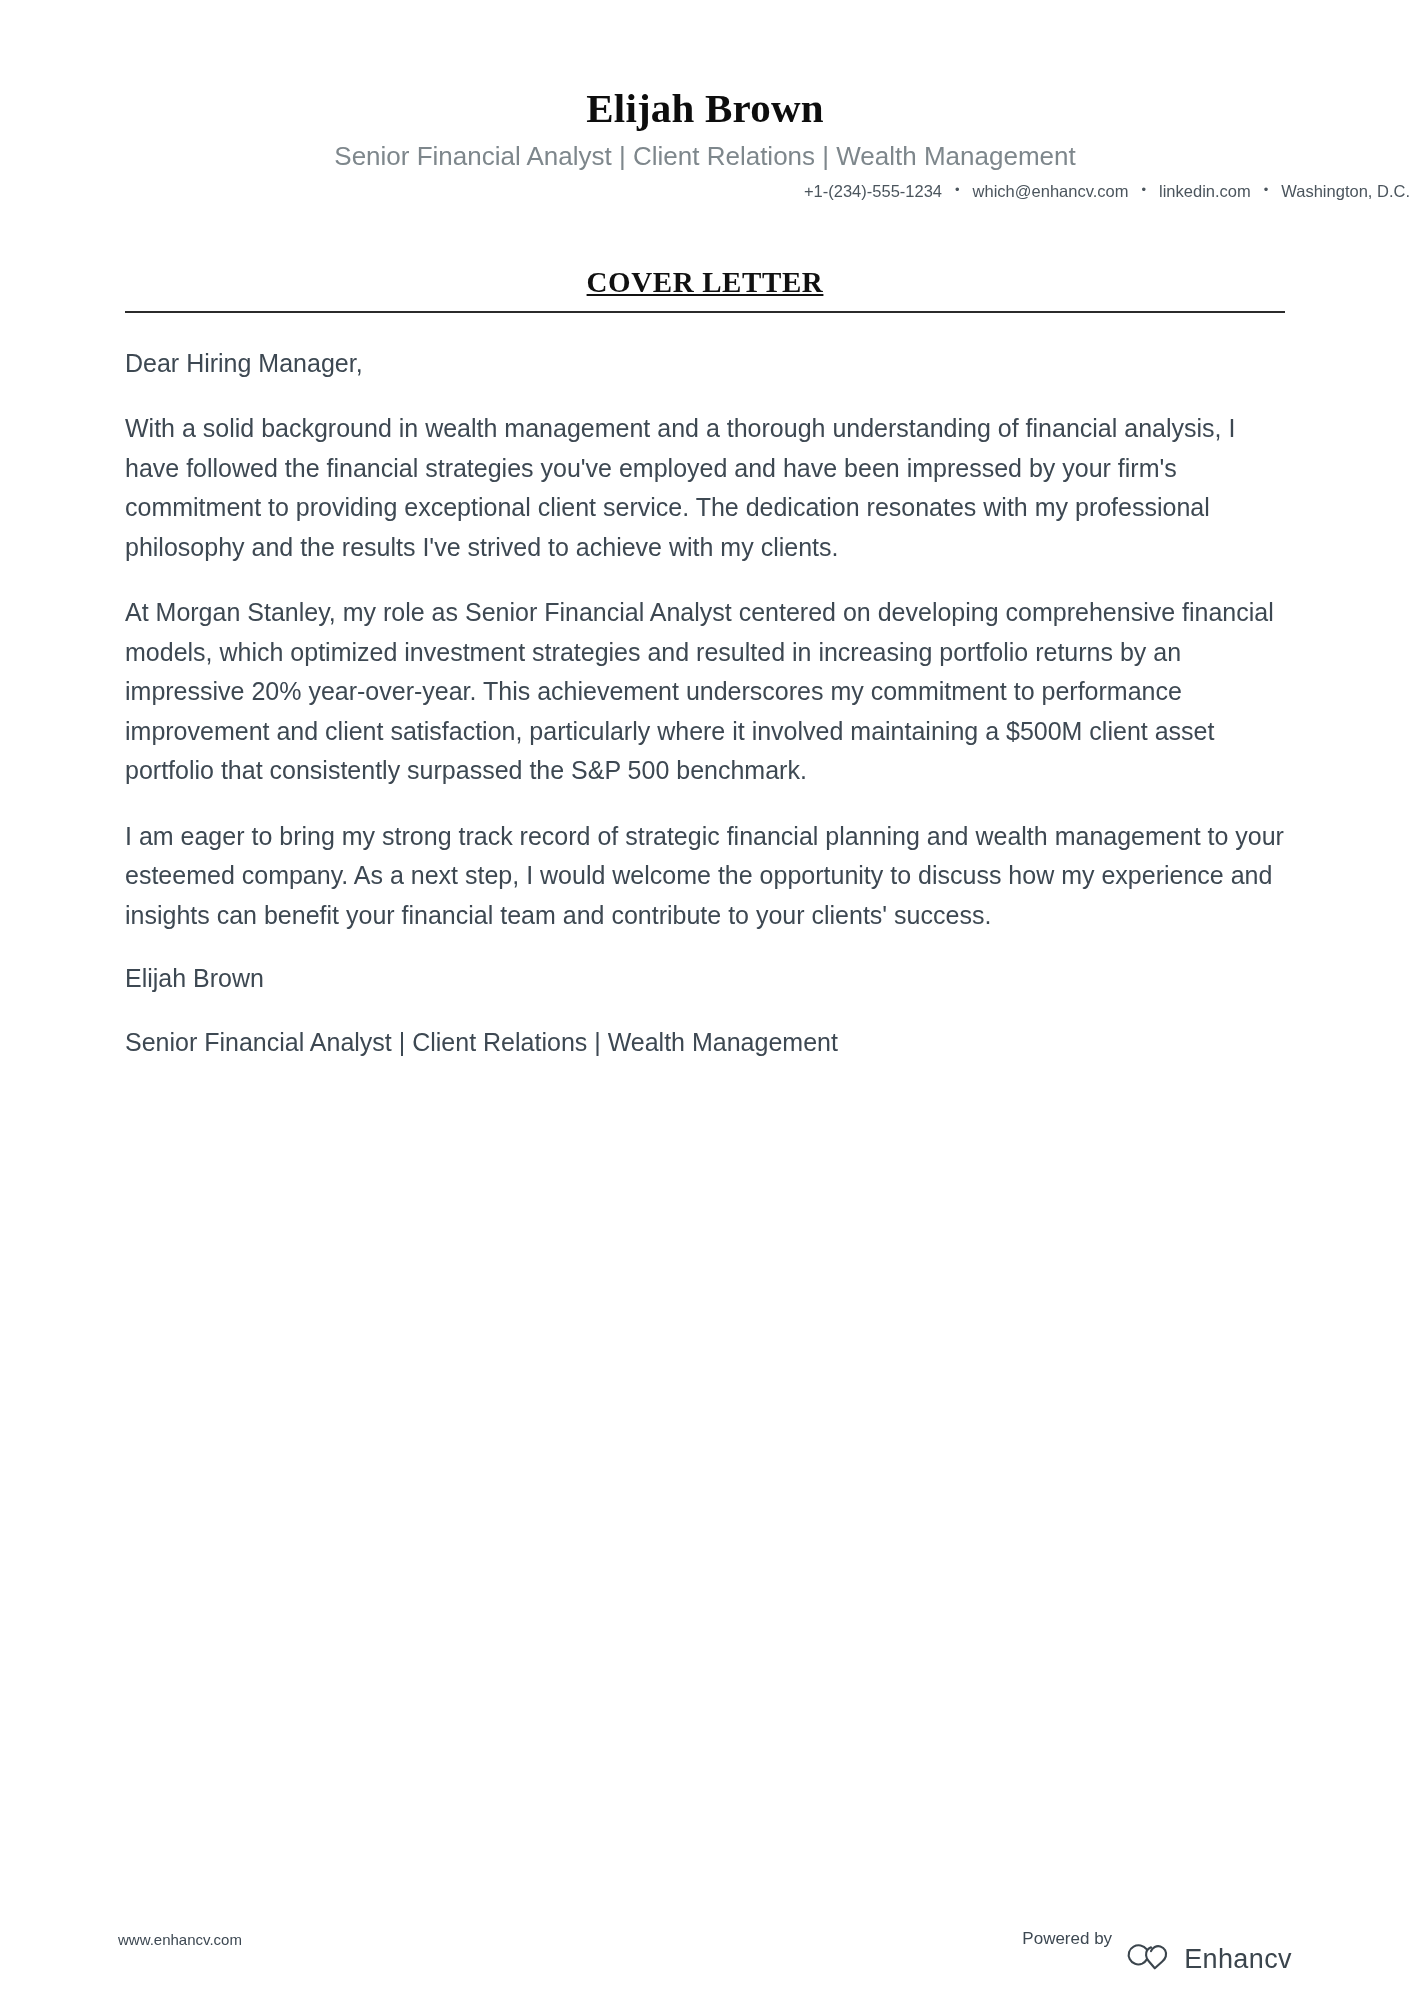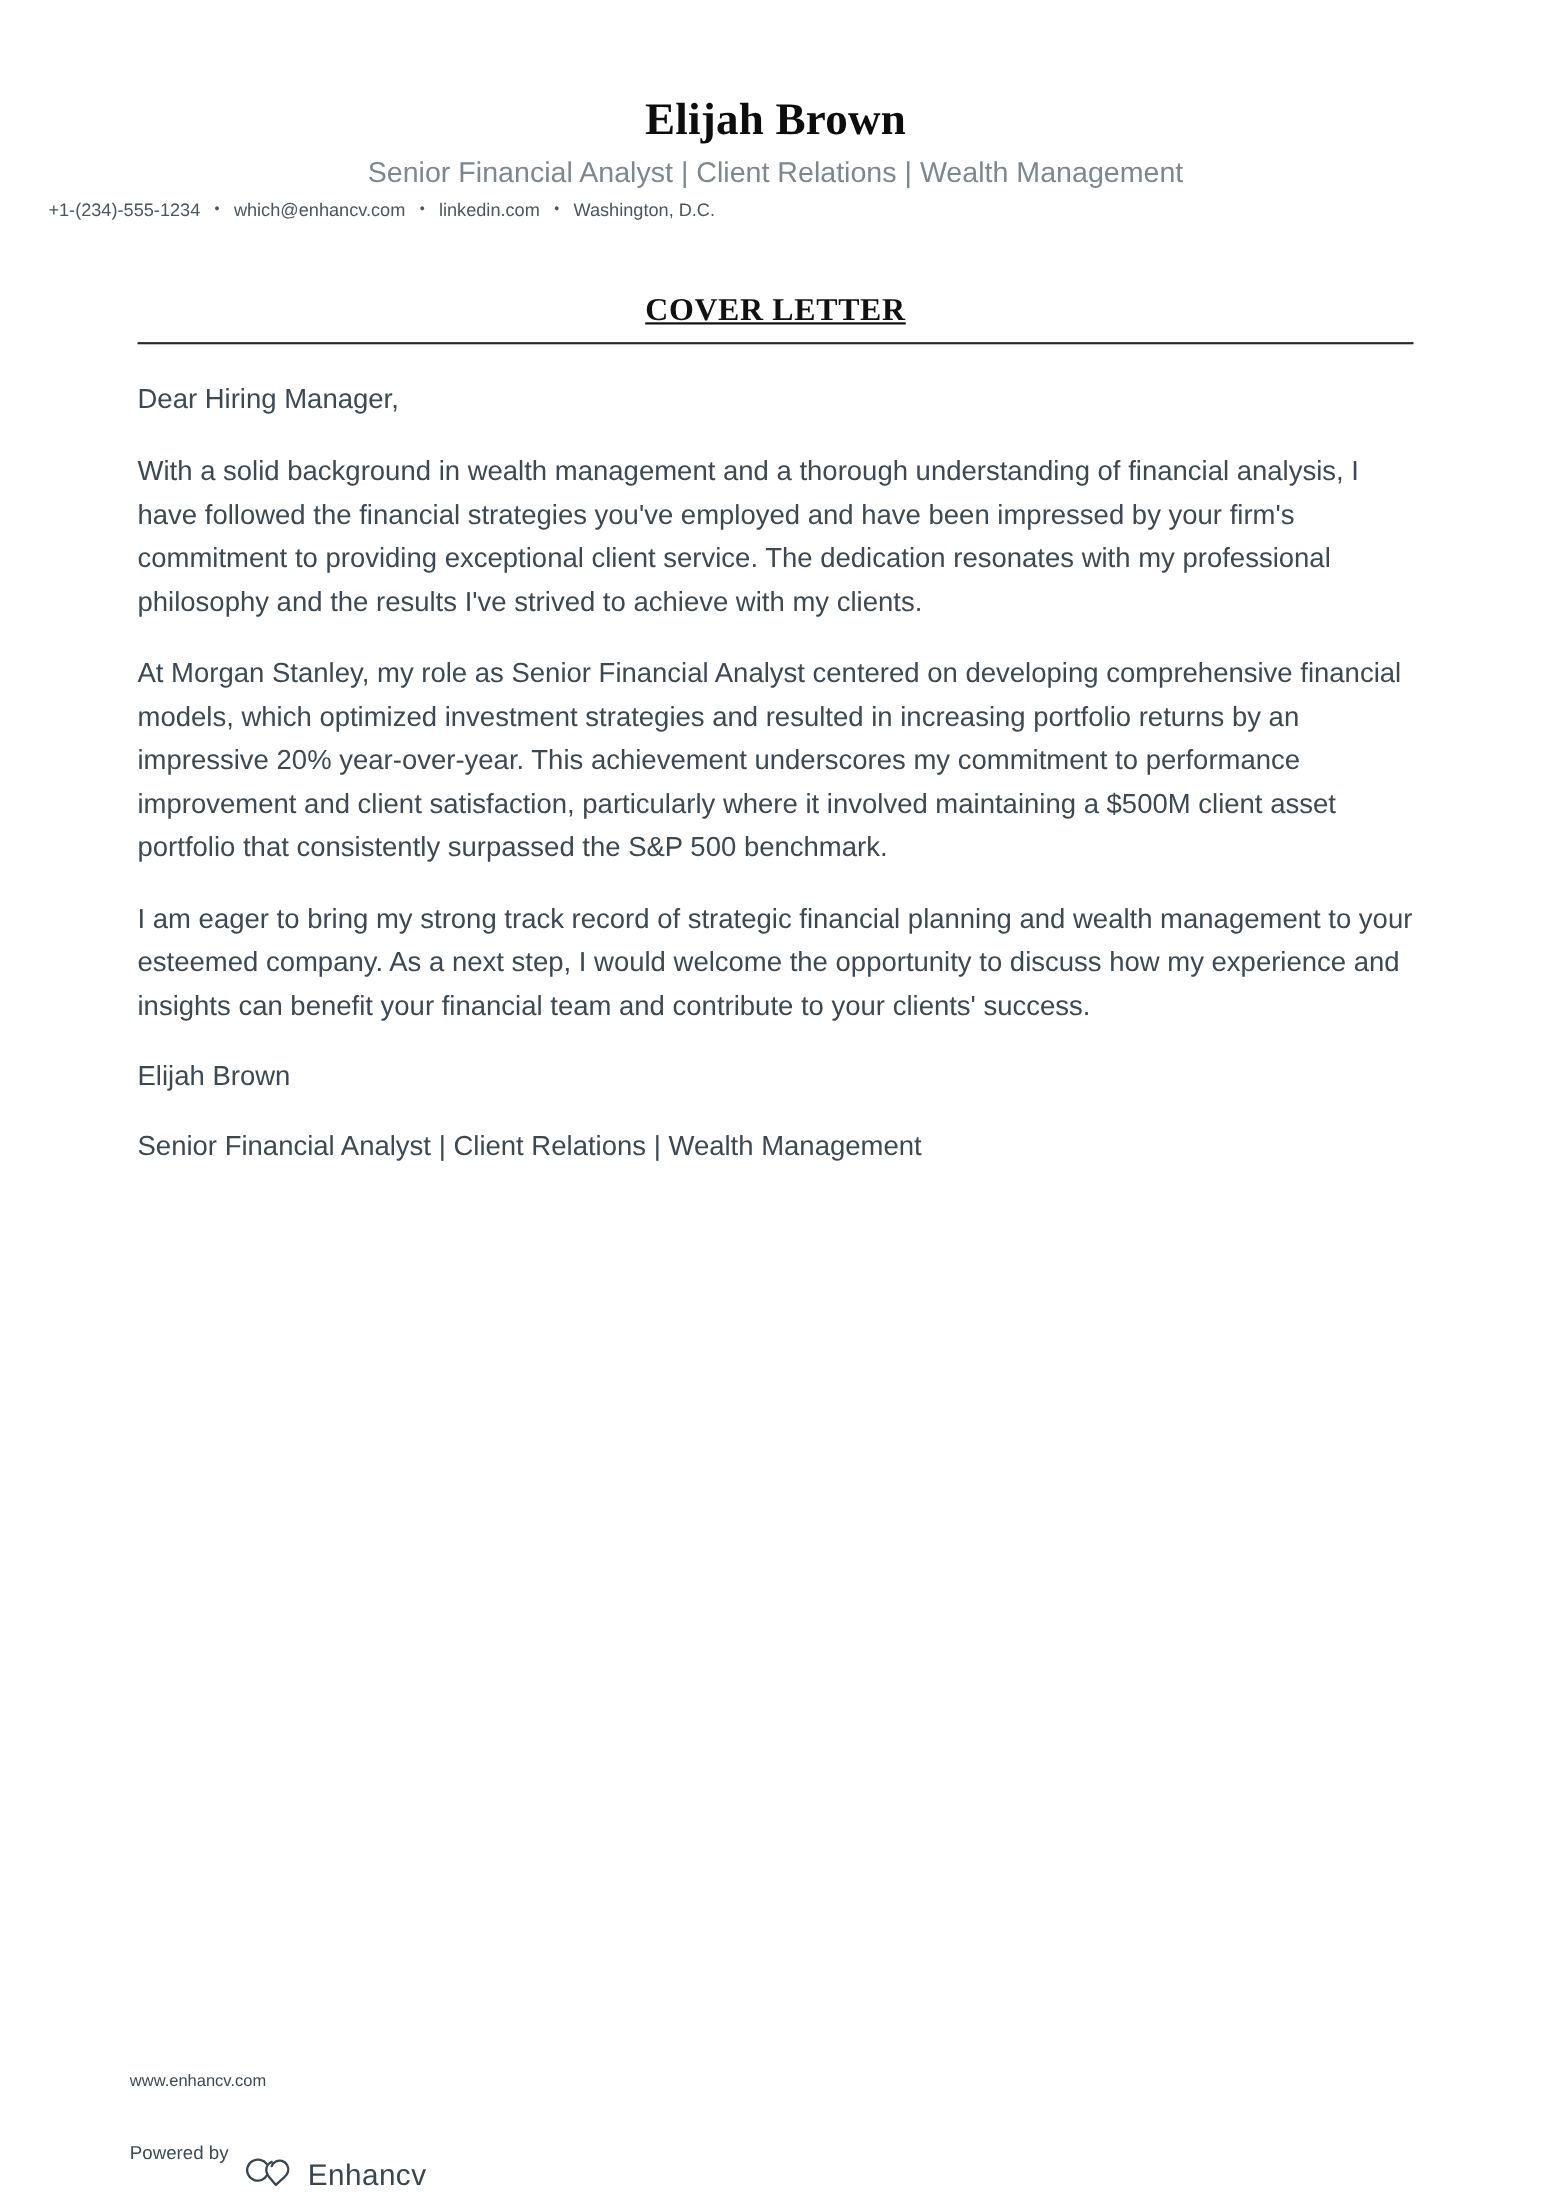--- a/index.html
+++ b/index.html
@@ -37,21 +37,21 @@
     font-weight: 400;
     line-height: 1.3;
     color: #7e878c;
     margin: 8px 0 0 0;
   }
   .contact-line {
     margin-top: 6px;
     font-size: 16.5px;
     color: #4b555d;
     display: flex;
-    justify-content: flex-start;
+    justify-content: flex-end;
     align-items: center;
     flex-wrap: wrap;
     gap: 0;
     line-height: 1.4;
     margin-left: 44px;
   }
   .contact-item { white-space: nowrap; }
   .contact-sep {
     display: inline-block;
     margin: 0 13px;
@@ -101,24 +101,23 @@
 
   
   .footer {
     position: absolute;
     left: 0;
     right: 0;
     bottom: 0;
     height: 112px;
     padding: 0 118px 0 118px;
     display: flex;
-    align-items: flex-start;
+    align-items: center;
     justify-content: space-between;
     box-sizing: border-box;
-    flex-direction: column;
   }
   .footer-url {
     font-size: 15px;
     color: #3d4852;
   }
   .powered {
     display: flex;
     align-items: center;
     gap: 14px;
   }

